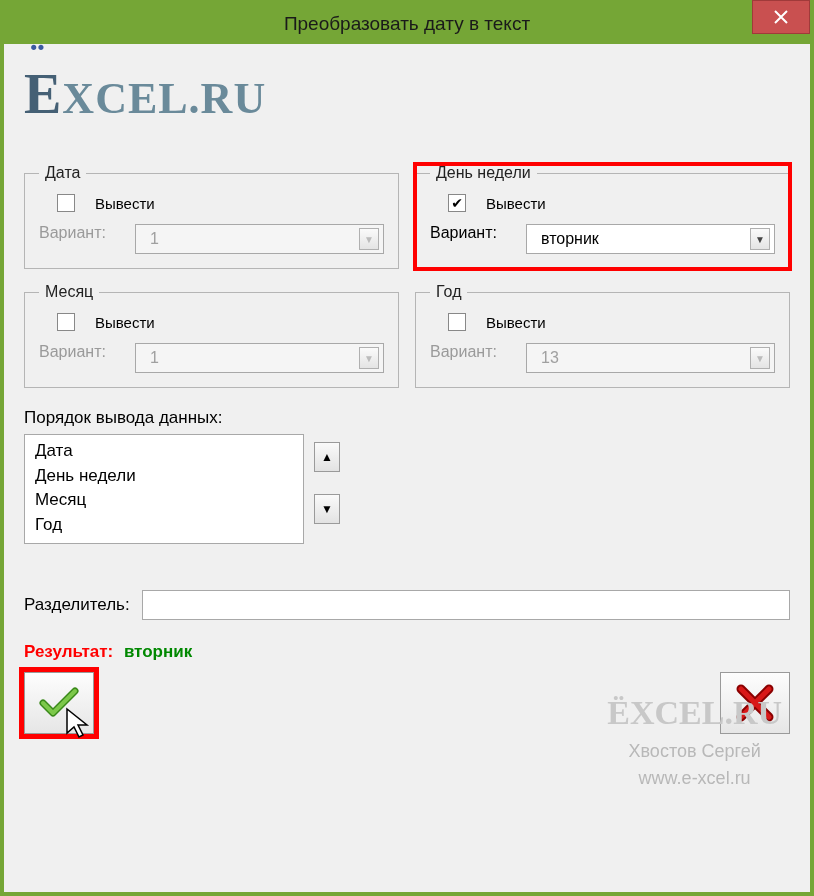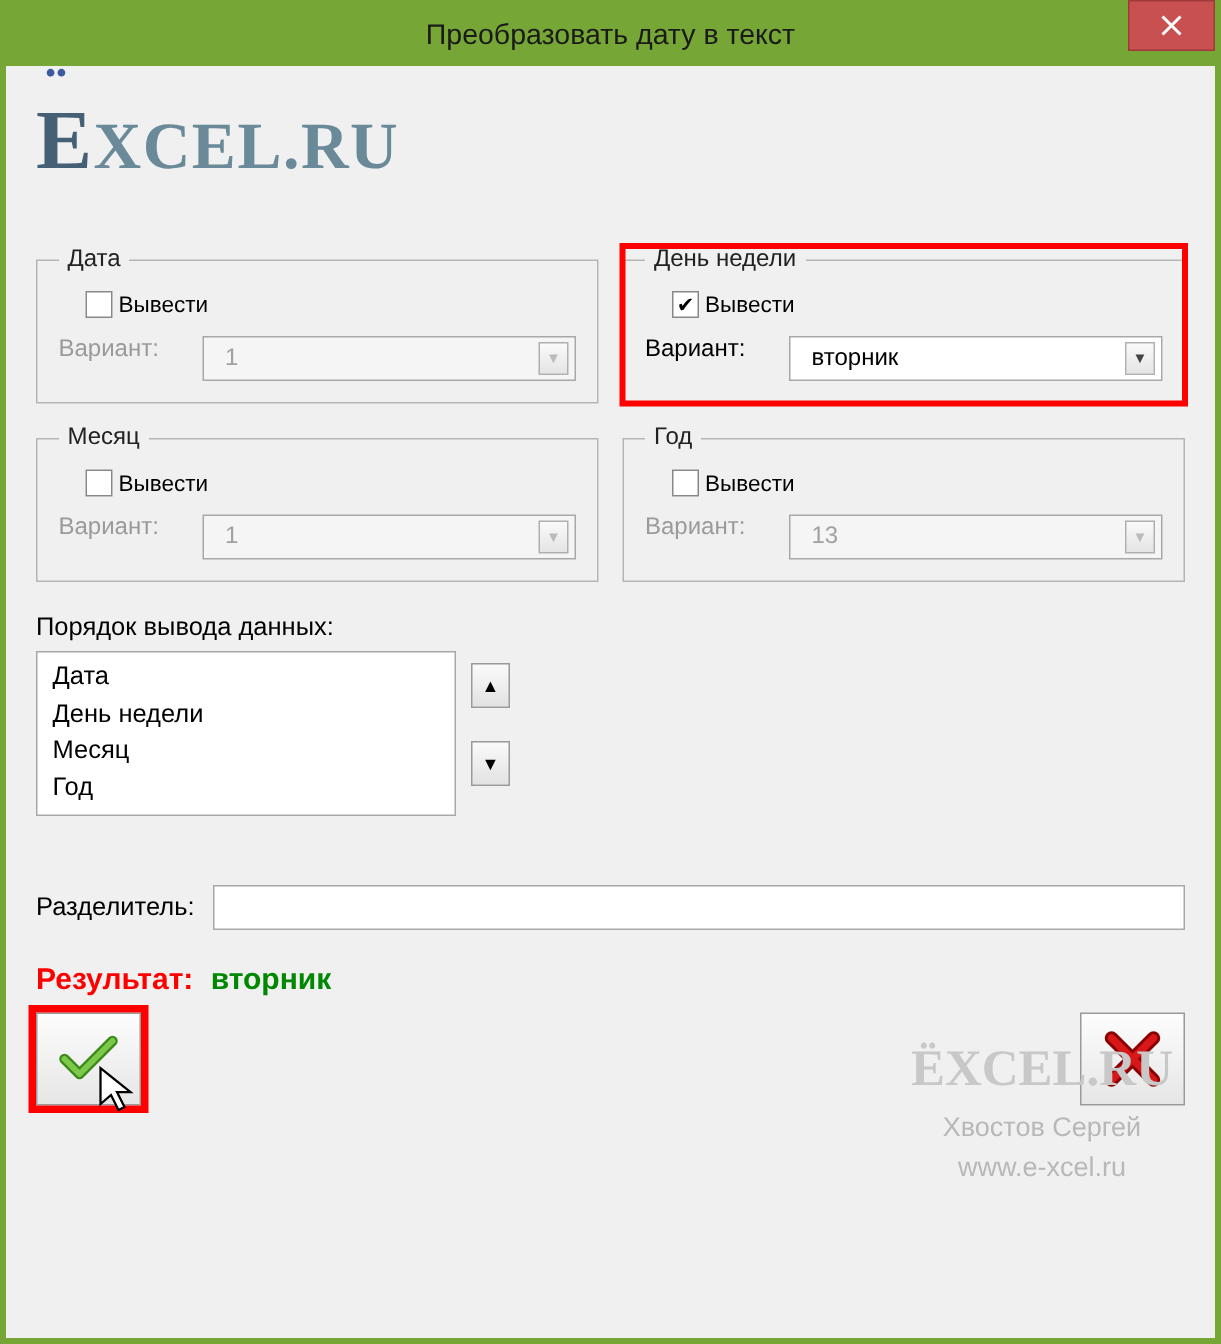--- a/index.html
+++ b/index.html
@@ -90,21 +90,21 @@
     outline-offset: -2px;
   }
   legend {
     padding: 0 6px;
     font-size: 16px;
     color: #222;
   }
   .cbrow {
     display: flex;
     align-items: center;
-    gap: 4px;
+    gap: 20px;
     margin-bottom: 12px;
     padding-left: 18px;
   }
   .cb {
     width: 18px;
     height: 18px;
     border: 1px solid #888;
     background: #fff;
     display: inline-flex;
     align-items: center;
@@ -191,21 +191,21 @@
   .sep-input {
     flex: 1;
     height: 30px;
     border: 1px solid #a8a8a8;
     background: #fff;
     padding: 0 8px;
     font-size: 17px;
   }
   .result-row {
     margin-top: 22px;
-    font-size: 20px;
+    font-size: 17px;
   }
   .result-label { color: #ff0000; font-weight: bold; }
   .result-value { color: #008800; font-weight: bold; margin-left: 6px; }
   .bottom-buttons {
     margin-top: 10px;
     display: flex;
     justify-content: space-between;
     align-items: flex-end;
   }
   .btn-ok, .btn-cancel {

